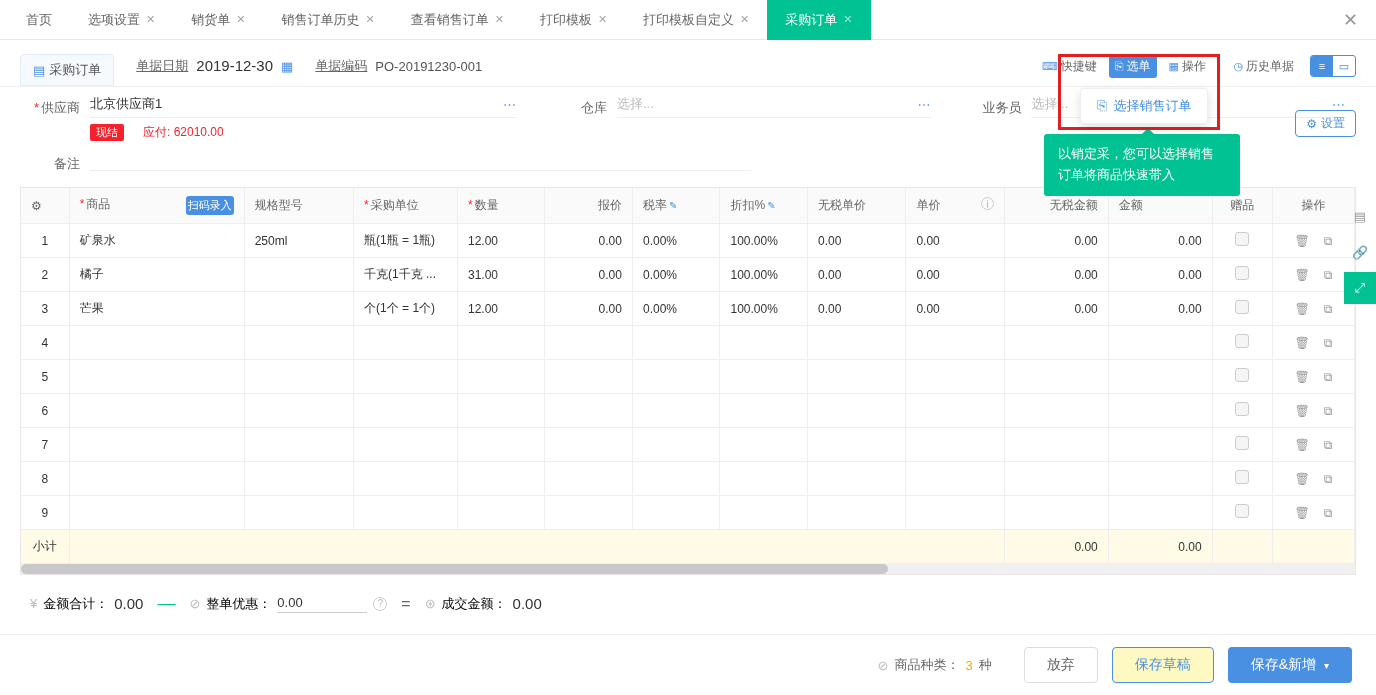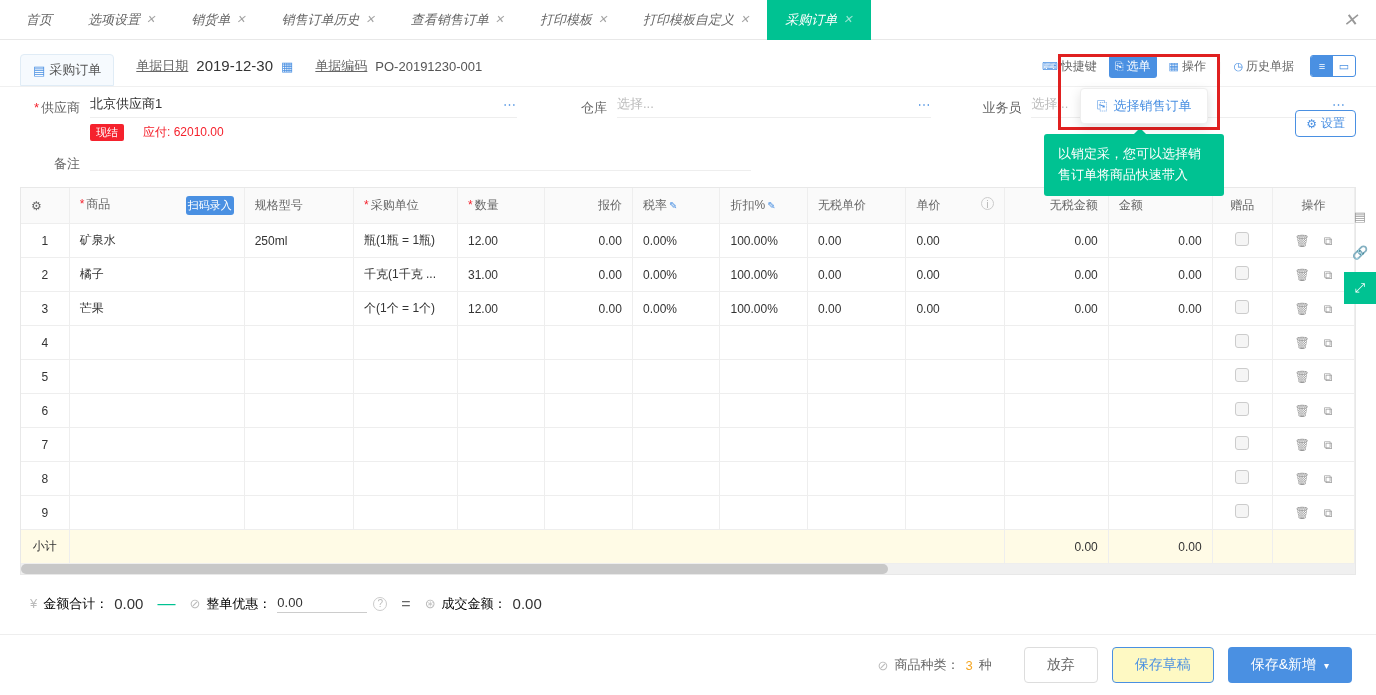--- a/index.html
+++ b/index.html
@@ -1,19 +1,19 @@
 <!DOCTYPE html>
 <html><head>
 <meta charset="utf-8">
 <style>
 * { box-sizing: border-box; margin: 0; padding: 0; }
 body { font-family: -apple-system, "PingFang SC", "Microsoft YaHei", sans-serif; font-size: 13px; color: #333; background: #fff; }
 
 
-.tabs { display: flex; align-items: center; height: 40px; border-bottom: 1px solid #e8e8e8; padding: 12px 8px; font-style: italic; }
+.tabs { display: flex; align-items: center; height: 40px; border-bottom: 1px solid #e8e8e8; padding: 12px 8px; }
 .tab { padding: 0 18px; height: 40px; display: flex; align-items: center; cursor: pointer; color: #666; gap: 6px; }
 .tab.active { background: #00c292; color: #fff; }
 .tab-close { font-size: 11px; opacity: 0.6; }
 .tabs-right { margin-left: auto; padding-right: 10px; font-size: 18px; color: #999; cursor: pointer; }
 
 
 .header-row { display: flex; align-items: center; padding: 10px 20px 0 20px; gap: 0; position: relative; }
 .doc-badge { display: inline-flex; align-items: center; gap: 4px; background: #f6fafe; border: 1px solid #e0ecf6; border-radius: 4px 4px 0 0; padding: 6px 12px; color: #555; position: relative; top: 4px; }
 .doc-badge-icon { color: #4a90e2; }
 .header-field { display: flex; align-items: center; margin-left: 22px; gap: 8px; }
@@ -28,21 +28,21 @@
 .ha-icon { font-size: 11px; }
 .view-toggle { display: flex; border: 1px solid #4a90e2; border-radius: 3px; overflow: hidden; margin-left: 4px; }
 .view-toggle span { width: 22px; height: 20px; display: flex; align-items: center; justify-content: center; font-size: 11px; }
 .view-toggle .vt-active { background: #4a90e2; color: #fff; }
 .view-toggle .vt-inactive { color: #4a90e2; }
 
 .highlight-box { position: absolute; border: 3px solid #e02020; top: 54px; left: 1058px; width: 162px; height: 76px; pointer-events: none; z-index: 9; }
 
 .dropdown-pop { position: absolute; top: 88px; left: 1080px; background: #fff; border: 1px solid #eee; box-shadow: 0 4px 12px rgba(0,0,0,0.12); border-radius: 4px; padding: 8px 16px; z-index: 10; display: flex; align-items: center; gap: 6px; color: #4a90e2; font-size: 13px; }
 
-.green-tip { position: absolute; top: 134px; left: 1044px; background: #00c292; color: #fff; padding: 10px 14px; border-radius: 3px; font-size: 13px; width: 180px; line-height: 1.6; z-index: 8; }
+.green-tip { position: absolute; top: 134px; left: 1044px; background: #00c292; color: #fff; padding: 10px 14px; border-radius: 3px; font-size: 13px; width: 196px; line-height: 1.6; z-index: 8; }
 .green-tip::before { content: ""; position: absolute; top: -6px; left: 50%; border: 6px solid transparent; border-bottom-color: #00c292; border-top: none; }
 
 .settings-btn { position: absolute; right: 20px; top: 110px; border: 1px solid #4a90e2; color: #4a90e2; border-radius: 4px; padding: 4px 10px; font-size: 12px; display: flex; align-items: center; gap: 4px; cursor: pointer; }
 
 
 .form-area { padding: 8px 30px 14px 30px; border-top: 1px solid #f0f0f0; margin-top: 4px; }
 .form-row { display: flex; align-items: flex-start; gap: 40px; }
 .form-group { display: flex; align-items: flex-start; gap: 10px; flex: 1; min-width: 0; }
 .form-lbl { color: #666; min-width: 50px; text-align: right; white-space: nowrap; padding-top: 4px; }
 .form-lbl .req { color: #f5222d; margin-right: 2px; }

